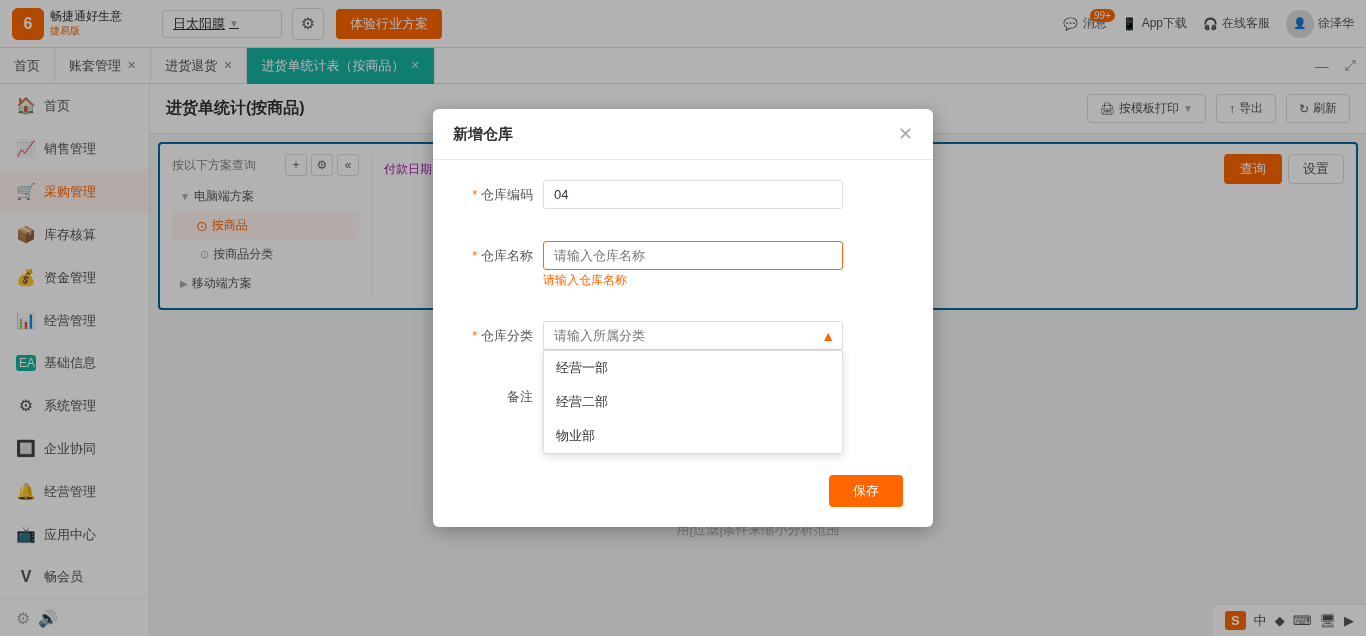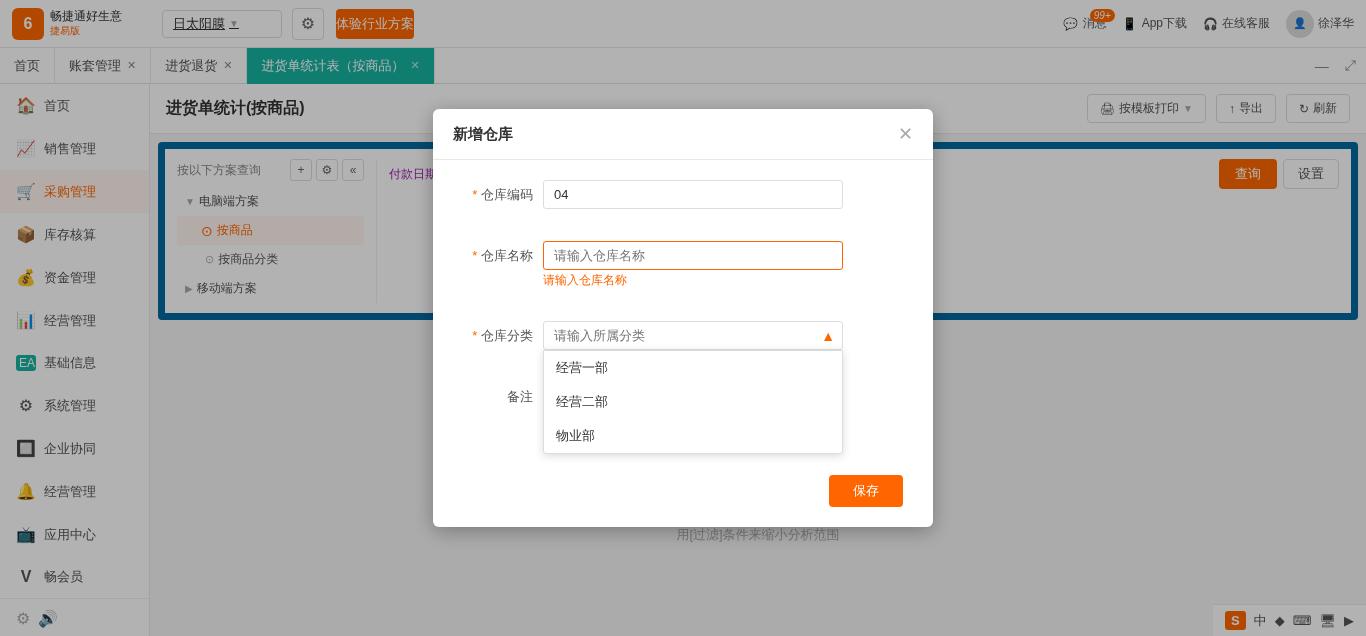--- a/index.html
+++ b/index.html
@@ -41,21 +41,21 @@
     .header-middle { flex: 1; display: flex; align-items: center; gap: 12px; padding-left: 10px; }
     .gear-btn {
       width: 32px; height: 32px;
       border: 1px solid #ddd; border-radius: 4px;
       display: flex; align-items: center; justify-content: center;
       cursor: pointer; color: #666; font-size: 16px;
     }
     .trial-btn {
       background: #f60; color: #fff;
       border: none; border-radius: 4px;
-      padding: 6px 0; cursor: pointer; font-size: 13px;
+      padding: 6px 14px; cursor: pointer; font-size: 13px;
     }
     .header-right { display: flex; align-items: center; gap: 16px; }
     .header-icon-item { display: flex; align-items: center; gap: 4px; cursor: pointer; color: #555; font-size: 12px; position: relative; }
     .badge {
       position: absolute; top: -6px; right: -8px;
       background: #f60; color: #fff; border-radius: 8px;
       font-size: 10px; padding: 1px 4px; min-width: 16px;  font-style: italic;
     }
     .avatar { width: 28px; height: 28px; border-radius: 50%; background: #ddd; display: flex; align-items: center; justify-content: center; font-size: 11px; color: #666; }
 
@@ -363,21 +363,21 @@
           <span>↑</span>
           <span>导出</span>
         </div>
         <div class="action-btn">
           <span>↻</span>
           <span>刷新</span>
         </div>
       </div>
     </div>
 
-    <div style="margin:8px; background:#fff; border:7px solid #0369a1; border-radius:4px; padding:10px 12px;">
+    <div style="margin:8px; background:#fff; border:2px solid #0369a1; border-radius:4px; padding:10px 12px;">
       <div style="display:flex; gap:0;">
 
         <div style="width:200px; border-right:1px solid #eee; padding-right:12px;">
           <div style="display:flex; align-items:center; justify-content:space-between; margin-bottom:6px;">
             <span style="font-size:12px;color:#888;">按以下方案查询</span>
             <div style="display:flex;gap:4px;">
               <div class="q-btn">+</div>
               <div class="q-btn">⚙</div>
               <div class="q-btn">«</div>
             </div>

